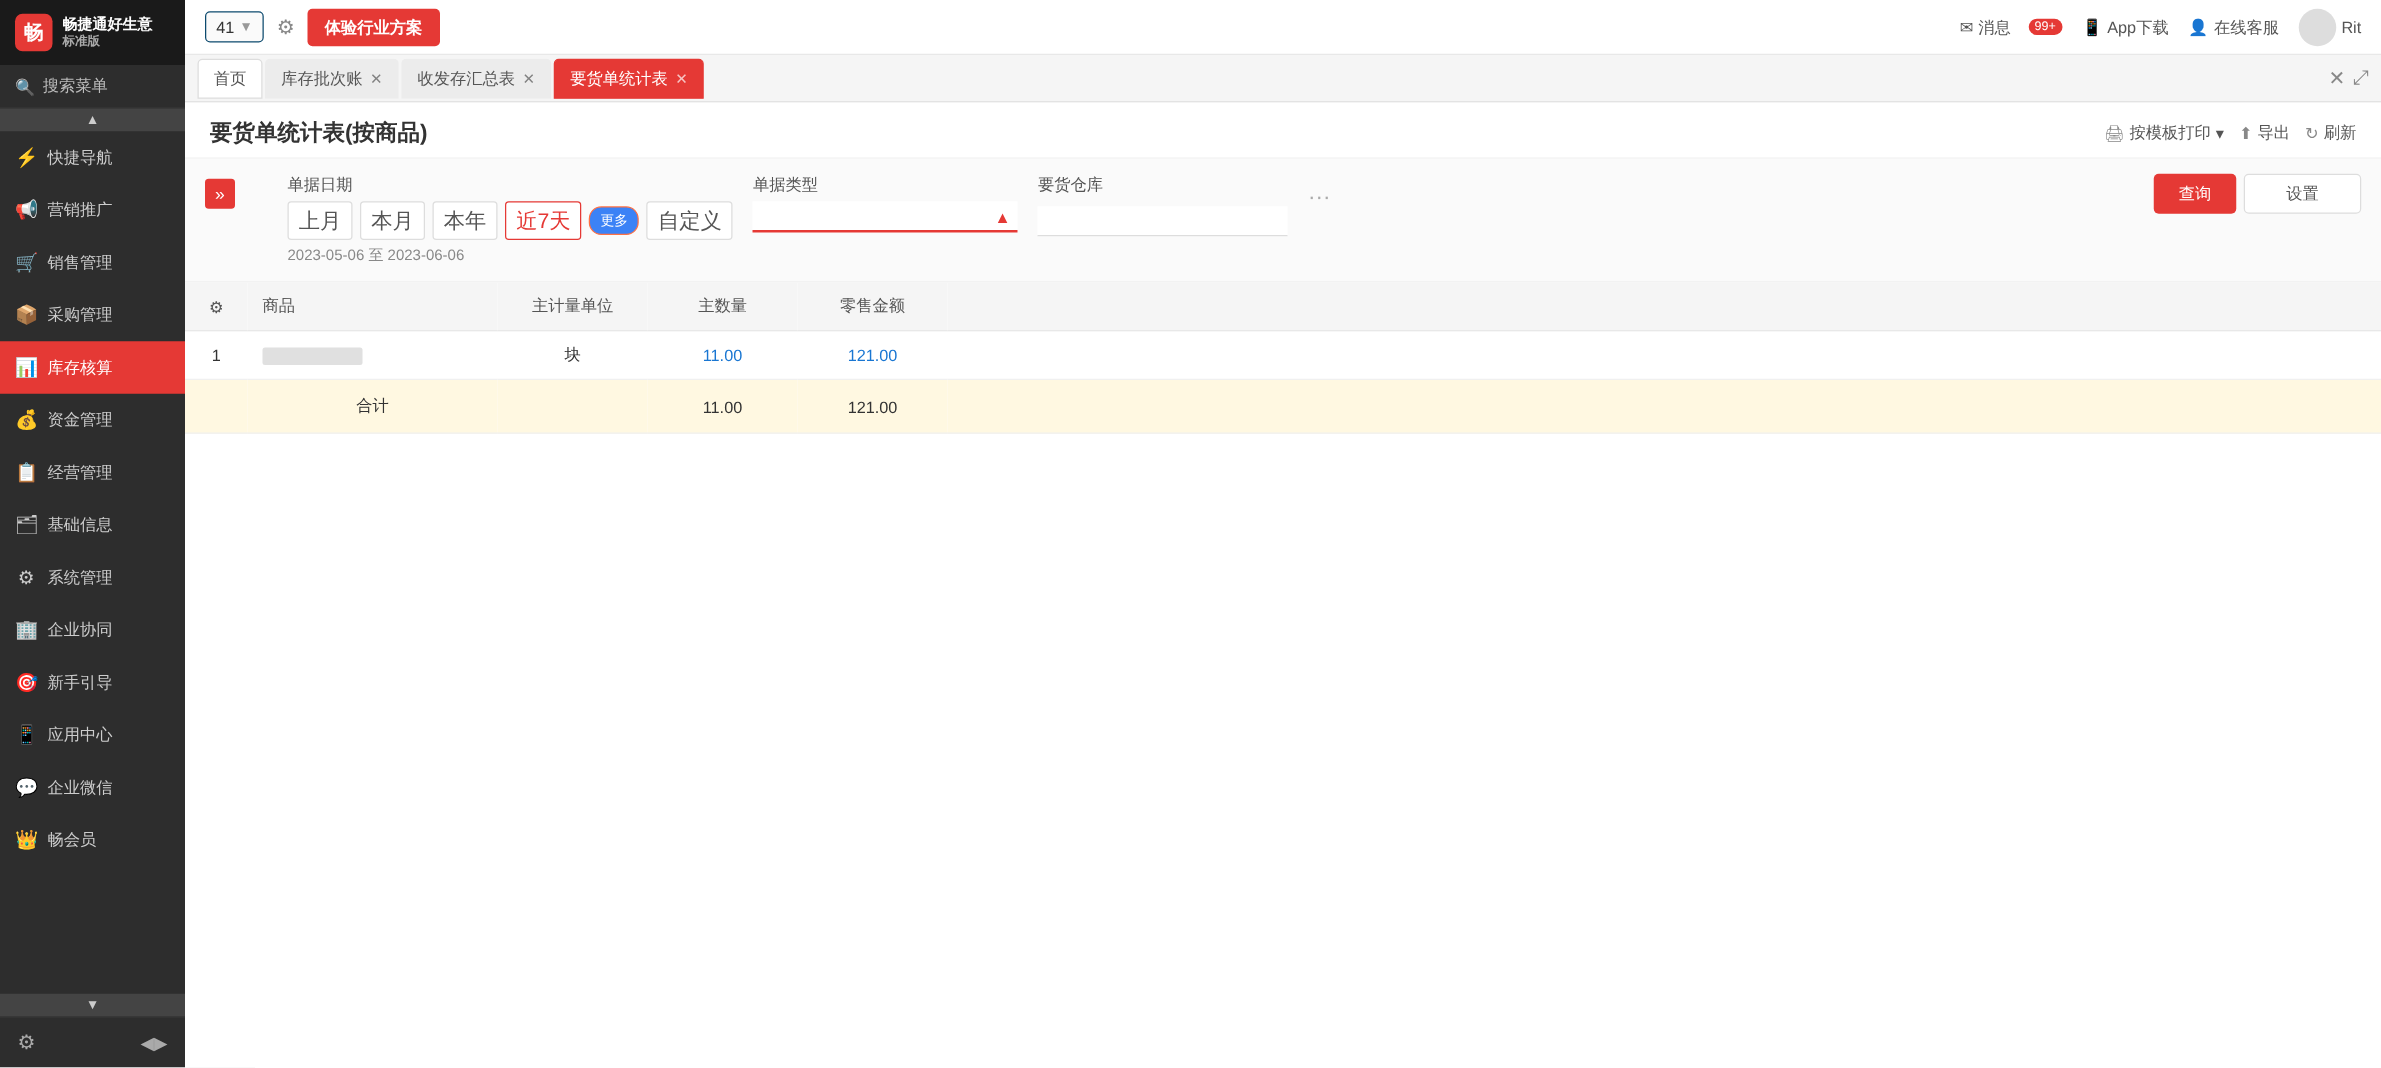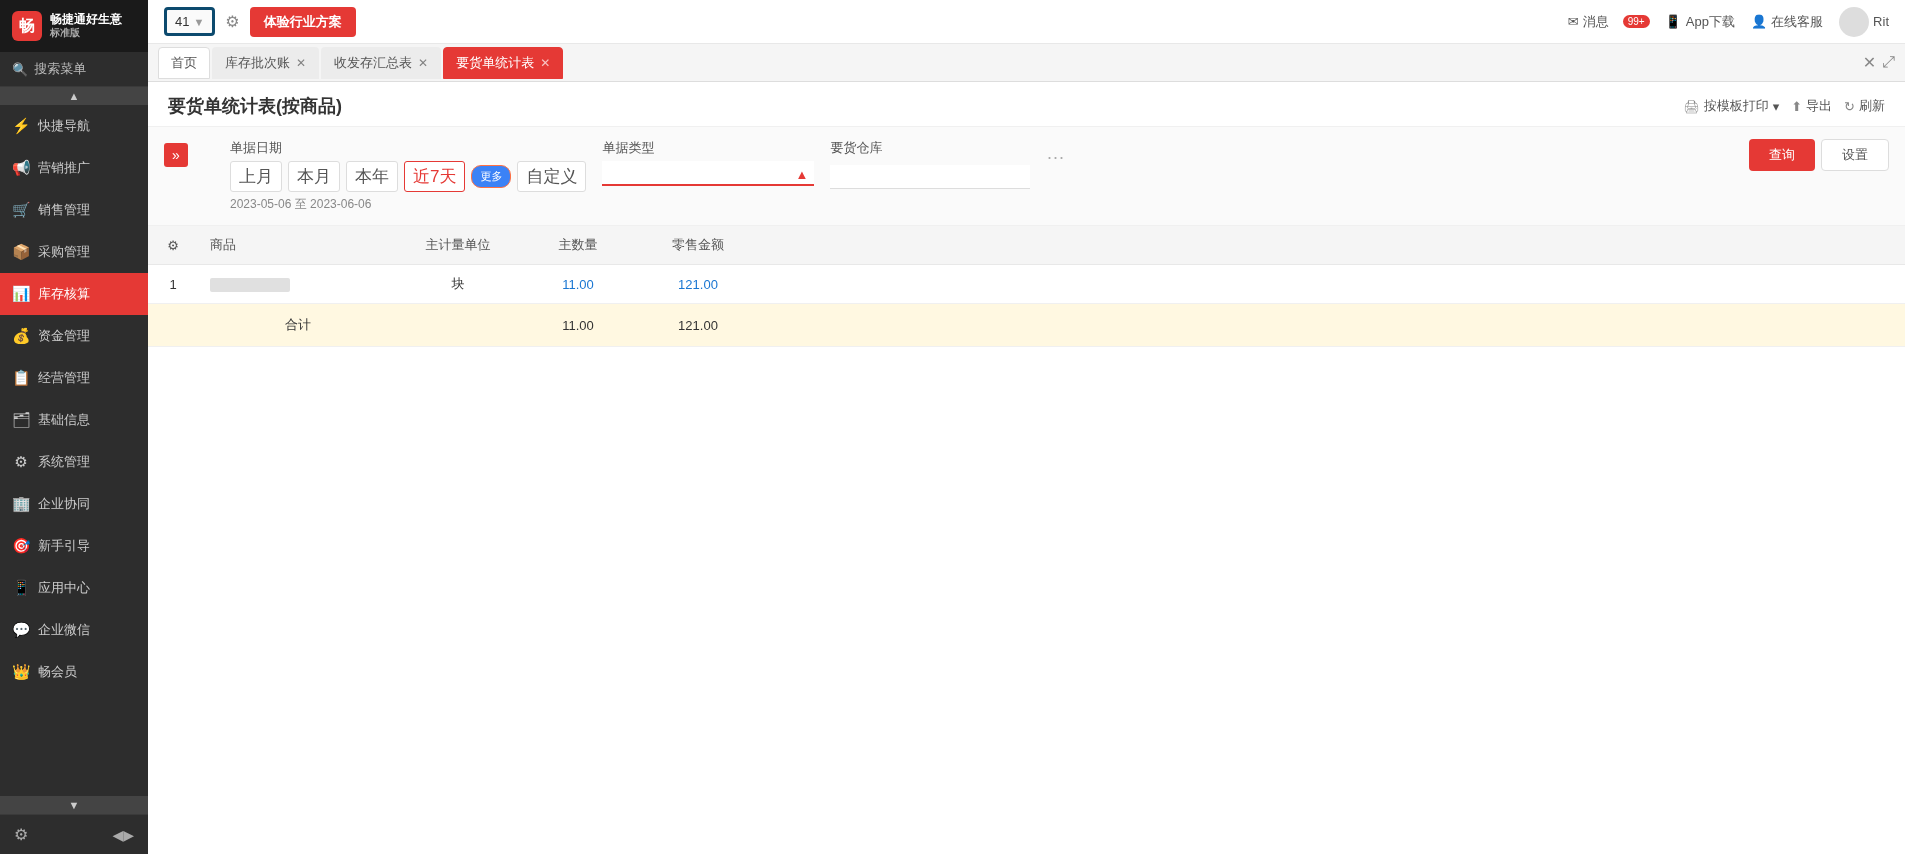--- a/index.html
+++ b/index.html
@@ -110,21 +110,21 @@
     .top-header-left {
       display: flex;
       align-items: center;
       gap: 10px;
       flex: 1;
     }
     .store-selector {
       display: flex;
       align-items: center;
       gap: 4px;
-      border: 3px solid #0c4a6e;
+      border: 1px solid #0c4a6e;
       border-radius: 4px;
       padding: 4px 8px;
       cursor: pointer;
       font-size: 13px;
       color: #333;
       background: #fafafa;
       text-align: center;
     }
     .trial-btn {
       background: #e53935;
@@ -367,21 +367,21 @@
       border-radius: 4px;
       padding: 6px 20px;
       cursor: pointer;
       font-size: 13px;
     }
     .setting-btn {
       background: white;
       color: #555;
       border: 1px solid #ddd;
       border-radius: 4px;
-      padding: 6px 20px;
+      padding: 6px 33px;
       cursor: pointer;
       font-size: 13px;
     }
 
     
     .dropdown-overlay {
       position: absolute;
       top: 190px;
       left: 590px;
       background: white;

